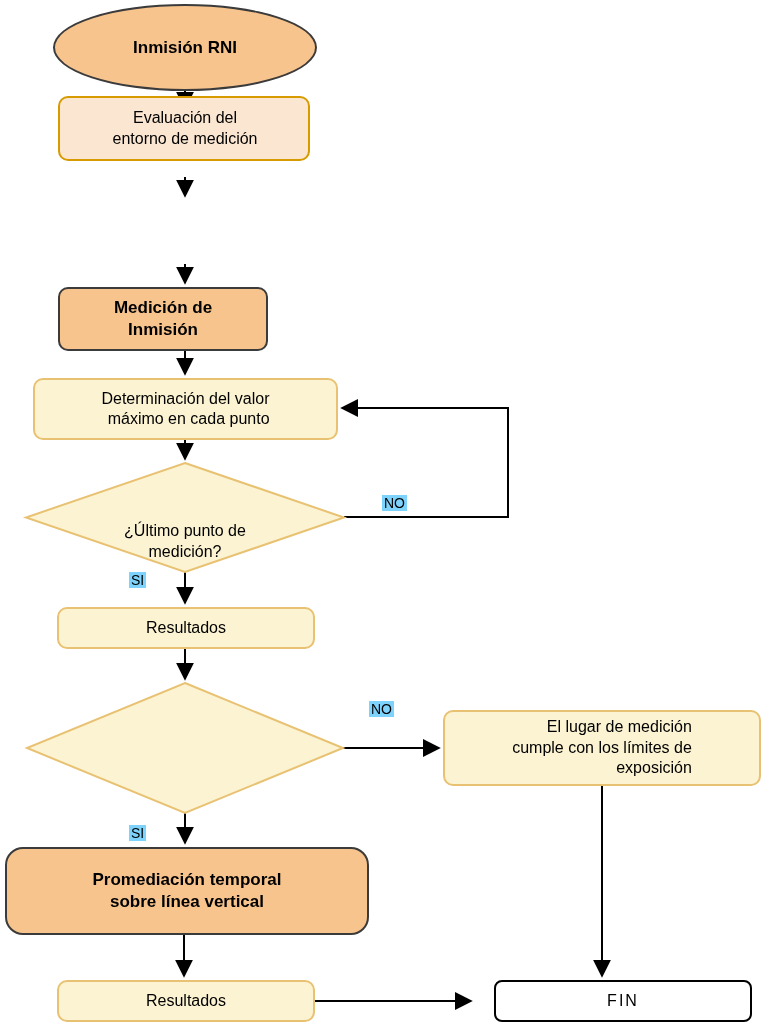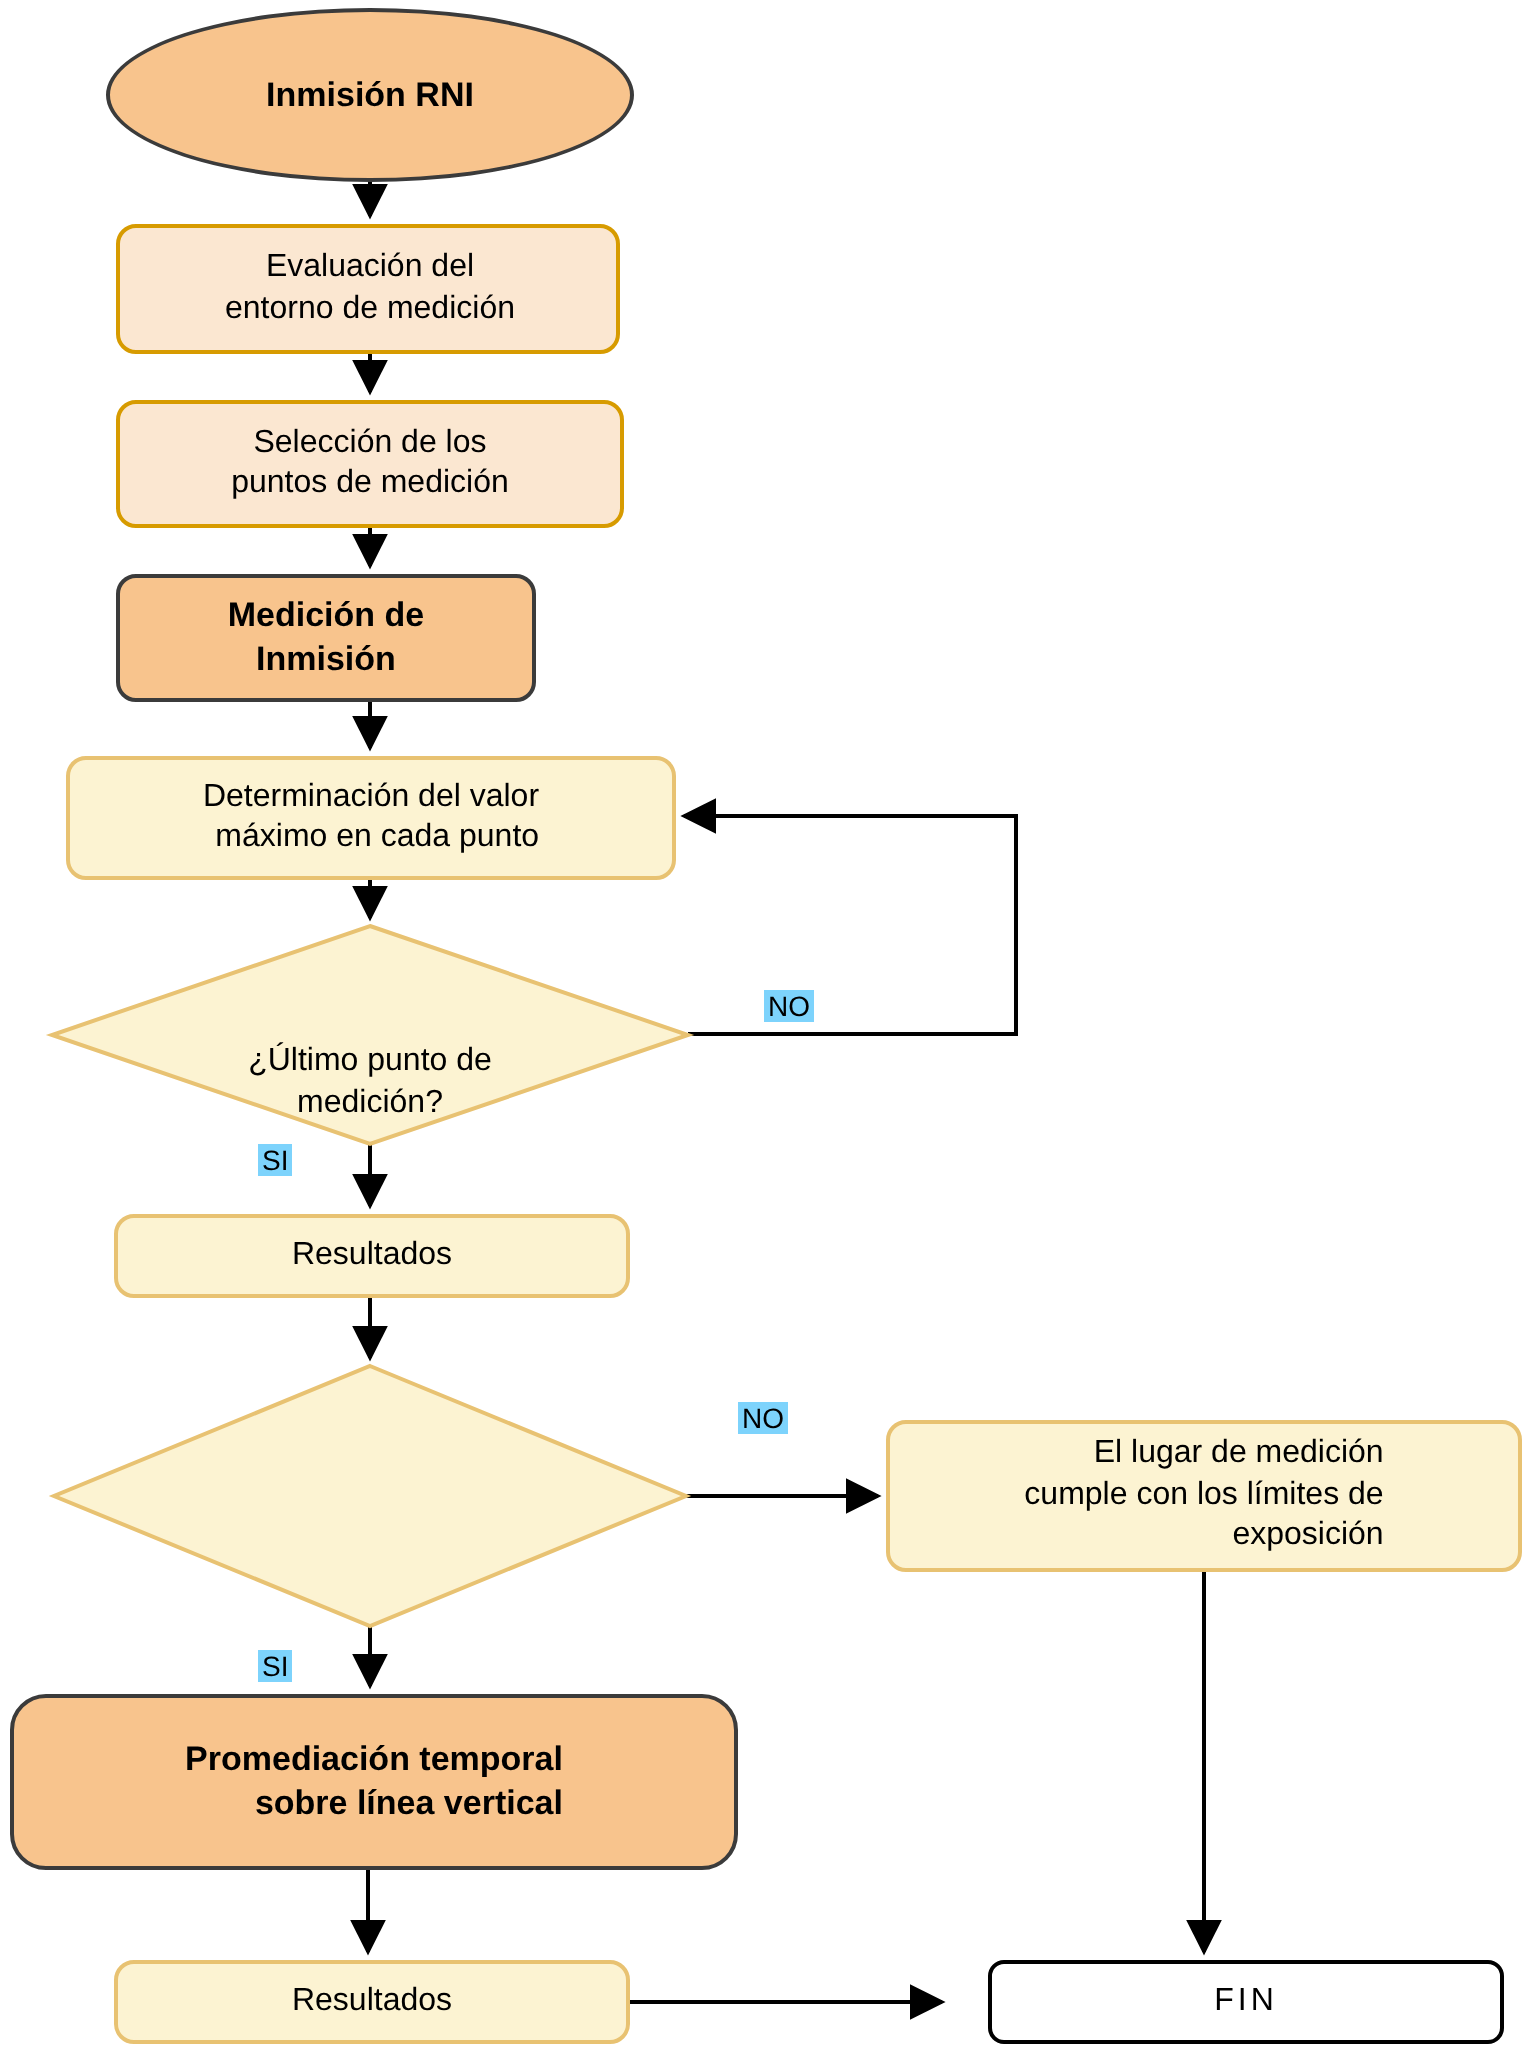--- a/index.html
+++ b/index.html
@@ -41,21 +41,21 @@
     border: 2px solid var(--dark-stroke, #3b3b3b);
     font-weight: bold;
     font-size: 17px;
   }
   .orange {
     background: var(--orange-fill, #F8C48D);
     border: 2px solid var(--dark-stroke, #3b3b3b);
     font-weight: bold;
     font-size: 17px;
   }
-  .orange.big-radius { border-radius: 18px; text-align: right; }
+  .orange.big-radius { border-radius: 18px; }
   .peach {
     background: var(--peach-fill, #FBE7D1);
     border: 2px solid var(--peach-stroke, #D79B00);
   }
   .yellow {
     background: var(--yellow-fill, #FCF3D2);
     border: 2px solid var(--yellow-stroke, #E8C272);
     text-align: right;
   }
   .end-node {
@@ -108,29 +108,25 @@
     <path d="M602,786 L602,976" stroke="#000000" stroke-width="2" fill="none" marker-end="url(#arrow)"></path>
 
     <polygon points="185,463 344,517.5 185,572 26,517.5" fill="#FCF3D2" stroke="#E8C272" stroke-width="2"></polygon>
     <polygon points="185,683 343,748 185,813 27,748" fill="#FCF3D2" stroke="#E8C272" stroke-width="2"></polygon>
   </svg>
 
   <div class="node ellipse" style="left:53px; top:4px; width:264px; height:87px;">
     <span>Inmisión RNI</span>
   </div>
 
-  <div class="node peach" style="left:58px; top:112px; width:252px; height:65px;padding-left:12px;">
+  <div class="node peach" style="left:58px; top:96px; width:252px; height:65px;padding-left:12px;">
     <span>Evaluación del
 entorno de medición</span>
   </div>
 
-  <div class="node peach" style="left:58px; top:200px; width:254px; height:64px;">
-    <span>Selección de los
-puntos de medición</span>
-  </div>
 
   <div class="node orange" style="left:58px; top:287px; width:210px; height:64px;">
     <span>Medición de
 Inmisión</span>
   </div>
 
   <div class="node yellow" style="left:33px; top:378px; width:305px; height:62px;">
     <span>Determinación del valor
 máximo en cada punto</span>
   </div>

